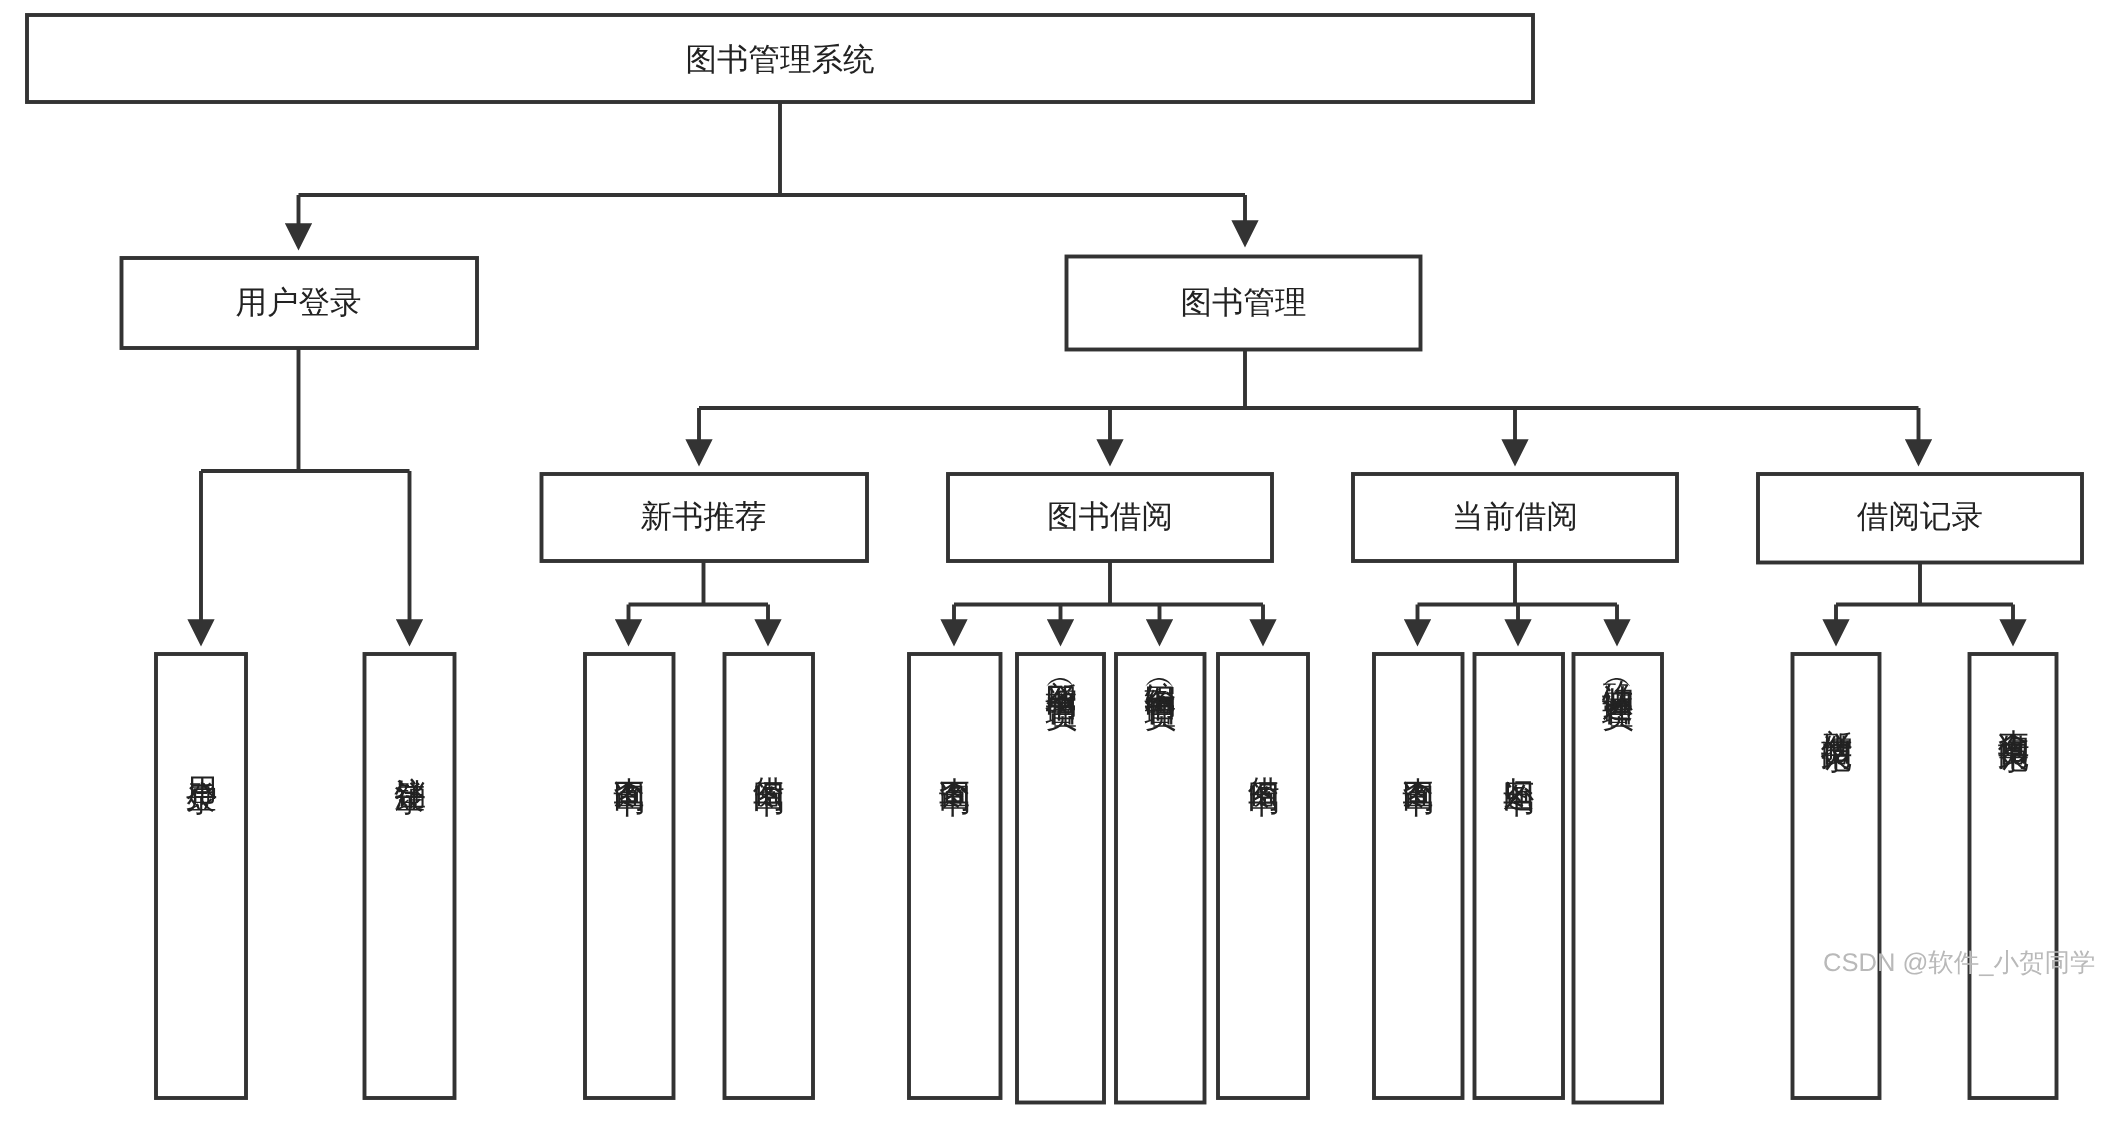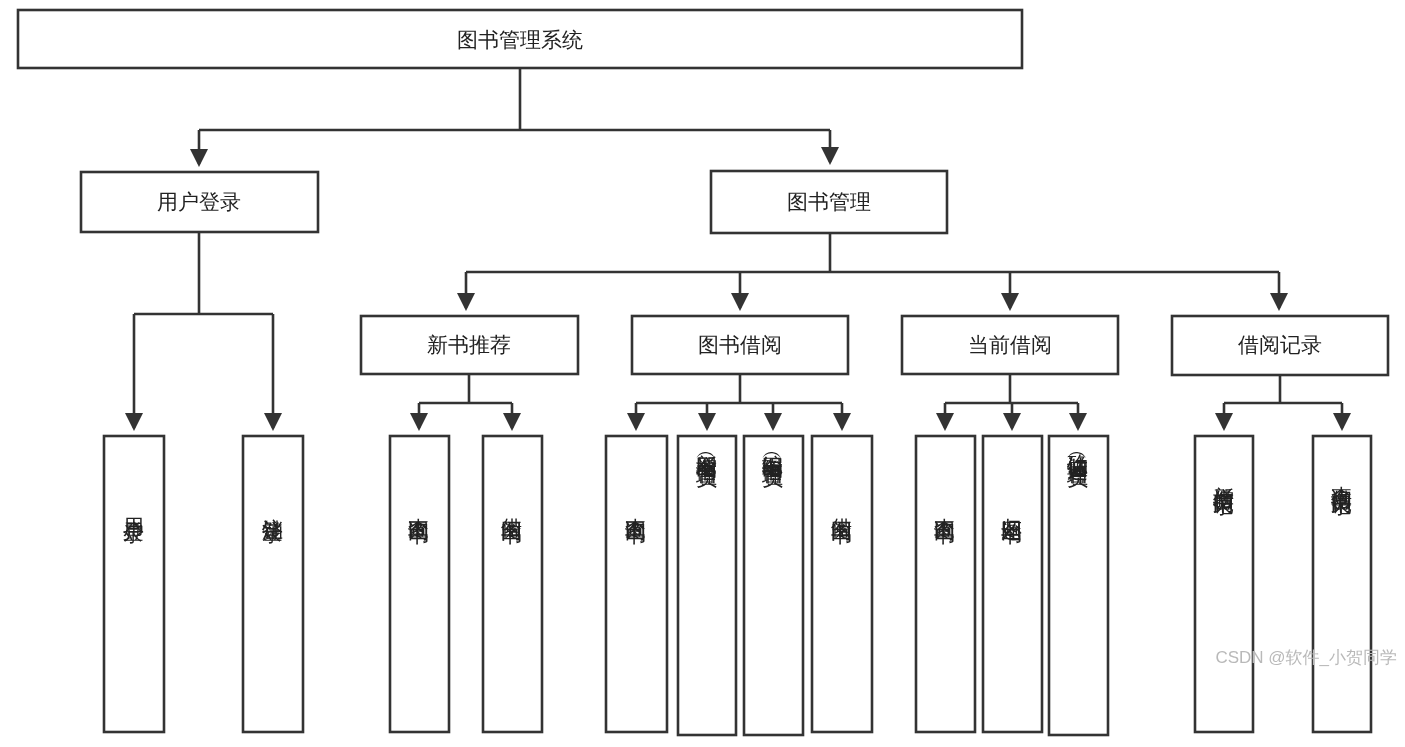--- a/index.html
+++ b/index.html
@@ -51,21 +51,21 @@
     stroke-width: 2.6;
     fill: none;
     stroke-linecap: butt;
   }
   .arrow-head {
     fill: #333333;
   }
   .watermark {
     position: absolute;
     right: 8px;
-    bottom: 4px;
+    bottom: 20px;
     font-family: "Liberation Sans", "DejaVu Sans", sans-serif;
     font-size: 17px;
     color: #b9b9b9;
     white-space: nowrap;
     pointer-events: none;
     user-select: none;
   }
 </style>
 </head>
 <body>

